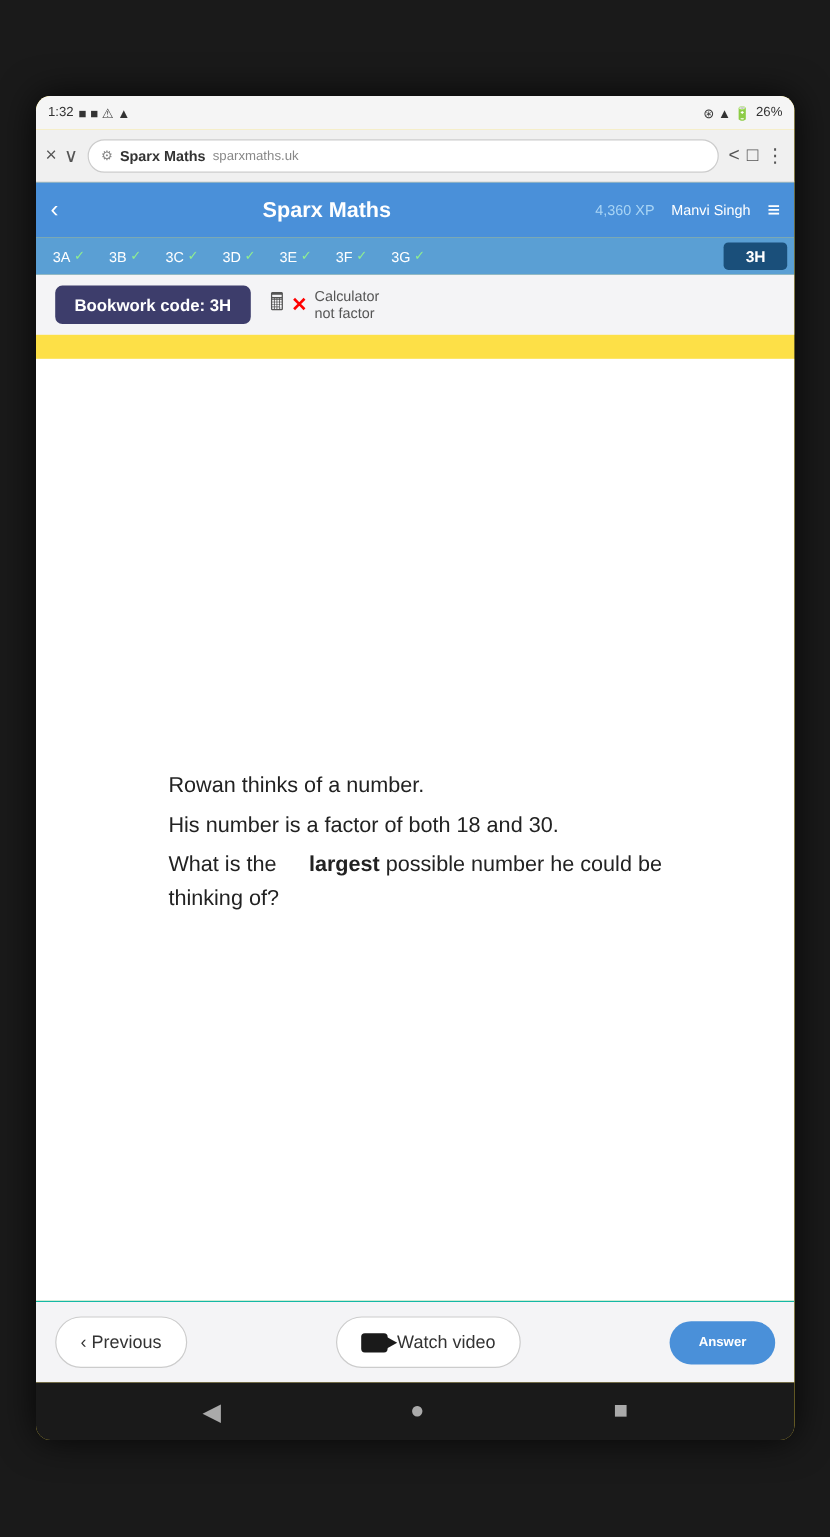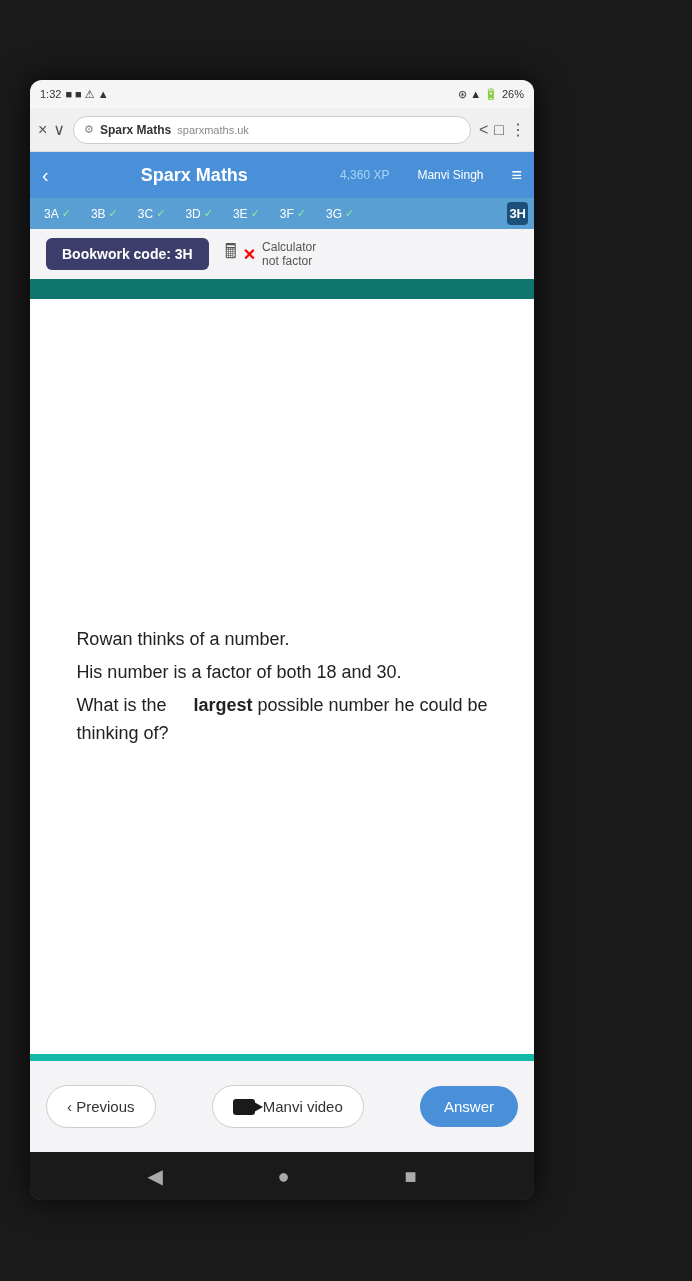--- a/index.html
+++ b/index.html
@@ -10,23 +10,23 @@
       background: #1a1a1a;
       font-family: Arial, sans-serif;
       overflow: hidden;
       position: relative;
     }
 
     .tablet-frame {
       position: absolute;
       top: 80px;
       left: 30px;
-      width: 504px;
+      width: 632px;
       height: 1120px;
-      background: #0f766e;
+      background: #fde047;
       border-radius: 12px;
       overflow: hidden;
       box-shadow: 0 0 30px rgba(0,0,0,0.8);
     }
 
     
     .status-bar {
       background: #f5f5f5;
       height: 28px;
       display: flex;
@@ -108,21 +108,21 @@
 
     .sparx-back {
       color: #fff;
       font-size: 20px;
       cursor: pointer;
     }
 
     .sparx-right {
       display: flex;
       align-items: center;
-      gap: 28px;
+      gap: 14px;
       font-size: 12px;
       color: #fff;
     }
 
     .xp-badge {
       color: #a8d4f5;
       font-size: 12px;
     }
 
     .user-name {
@@ -157,21 +157,21 @@
     }
 
     .tab-check {
       color: #90ee90;
       font-size: 11px;
     }
 
     .tab-active-label {
       background: #1a4f7a;
       color: #fff;
-      padding: 4px 2px;
+      padding: 4px 18px;
       border-radius: 4px;
       font-size: 13px;
       font-weight: bold;
       margin-left: auto;
     }
 
     
     .bookwork-bar {
       display: flex;
       align-items: center;
@@ -211,25 +211,25 @@
     }
 
     .question-text .bold {
       font-weight: bold;
       margin-left: 22px;
     }
 
     
     .bottom-nav {
       background: #f4f4f6;
-      padding: 24px 16px;
+      padding: 12px 16px;
       display: flex;
       align-items: center;
       justify-content: space-between;
-      border-top: 7px solid #14b8a6;
+      border-top: 1px solid #14b8a6;
     }
 
     .btn-previous {
       background: #fff;
       border: 1px solid #ccc;
       border-radius: 24px;
       padding: 12px 20px;
       font-size: 15px;
       color: #333;
       cursor: pointer;
@@ -271,24 +271,24 @@
       border-top: 5px solid transparent;
       border-bottom: 5px solid transparent;
       border-left: 9px solid #1a1a1a;
     }
 
     .btn-answer {
       background: #4a90d9;
       border: none;
       border-radius: 24px;
       padding: 12px 24px;
-      font-size: 15px;
+      font-size: 11px;
       color: #fff;
       cursor: pointer;
-      font-weight: normal;
+      font-weight: bold;
     }
 
     
     .android-nav {
       background: #1a1a1a;
       height: 48px;
       display: flex;
       align-items: center;
       justify-content: space-around;
       padding: 0 60px;
@@ -420,21 +420,21 @@
             <span>What is the </span><span class="bold">largest</span><span> possible number he could be</span>
           </p>
           <p>thinking of?</p>
         </div>
       </div>
 
       <div class="bottom-nav">
         <button class="btn-previous">‹ Previous</button>
         <button class="btn-watch">
           <span class="watch-icon"></span>
-          <span>Manvi video</span>
+          <span>Watch video</span>
         </button>
         <button class="btn-answer">Answer</button>
       </div>
 
     </div>
 
     <div class="android-nav">
       <span class="nav-btn">◀</span>
       <span class="nav-btn">●</span>
       <span class="nav-btn">■</span>

